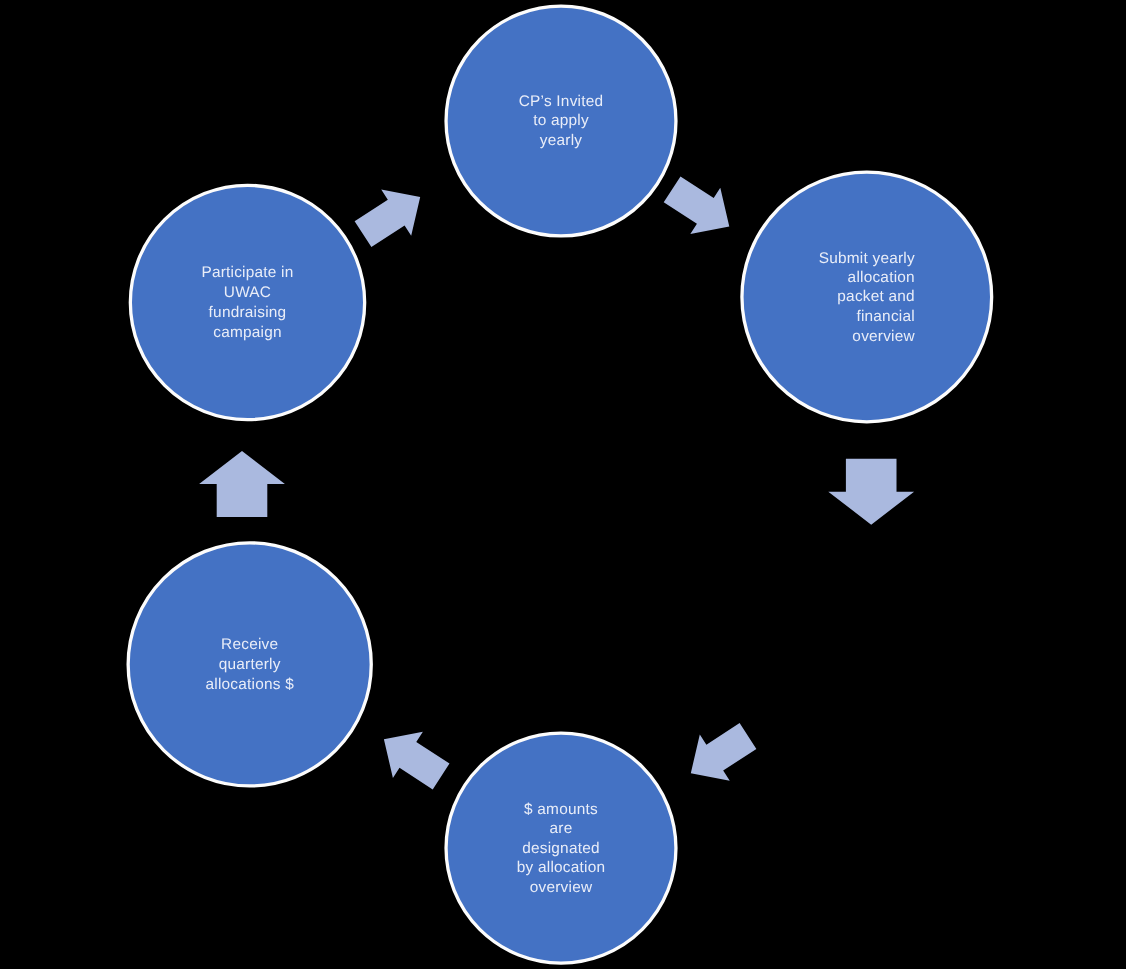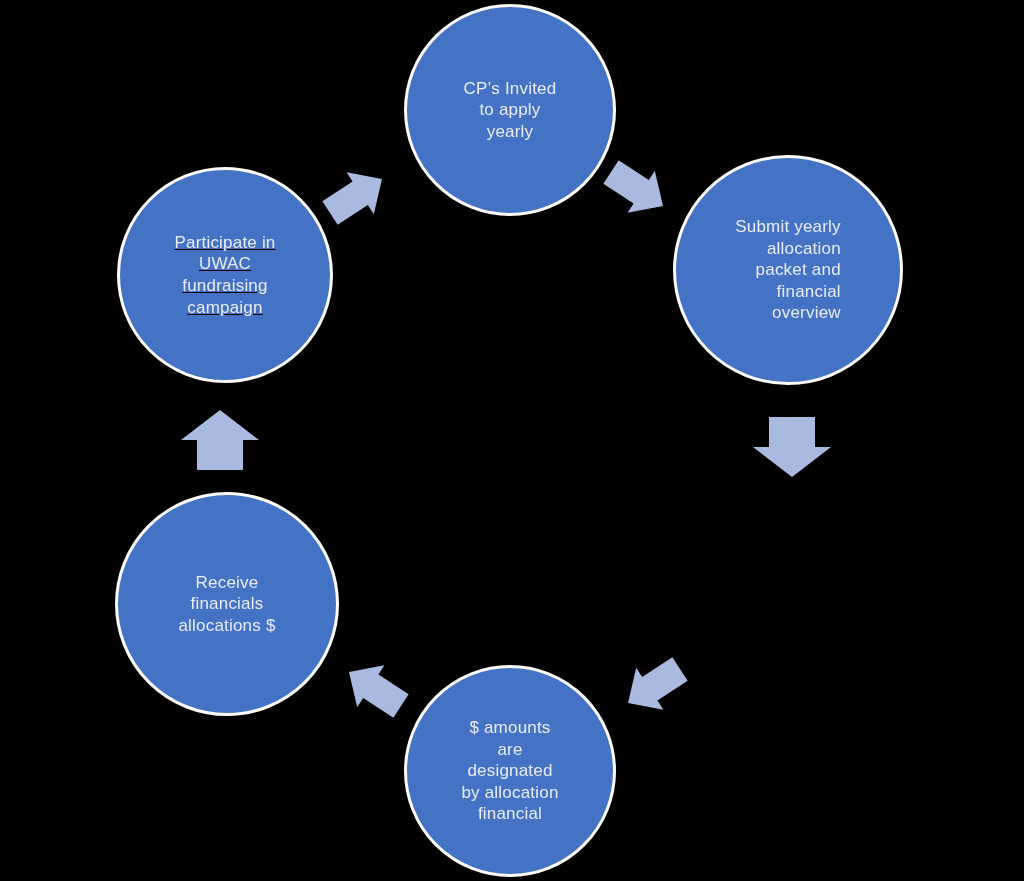--- a/index.html
+++ b/index.html
@@ -26,31 +26,31 @@
     border: 3px solid var(--node-border);
     display: flex;
     align-items: center;
     justify-content: center;
     text-align: center;
   }
   .node-label {
     display: block;
     white-space: pre-line;
     color: var(--node-text);
-    font-size: 17px;
+    font-size: 14px;
     line-height: 1.27;
     letter-spacing: 0.2px;
   }
   
   .node-top          { left: 404px; top:   4px; width: 212px; height: 212px; }
   .node-top-right    { left: 673px; top: 155px; width: 230px; height: 230px; text-align: right; }
   .node-bottom-right { left: 689px; top: 501px; width: 206px; height: 206px; }
   .node-bottom       { left: 404px; top: 665px; width: 212px; height: 212px; }
   .node-bottom-left  { left: 115px; top: 492px; width: 224px; height: 224px; }
-  .node-top-left     { left: 117px; top: 167px; width: 216px; height: 216px; text-decoration: underline; }
+  .node-top-left     { left: 117px; top: 167px; width: 216px; height: 216px; }
 
   .arrow {
     position: absolute;
     width: 110px;
     height: 100px;
     overflow: visible;
   }
   .arrow path { fill: var(--arrow-fill); }
   .arrow-1 { left: 301px; top: 146px; transform: rotate(-33deg); }
   .arrow-2 { left: 582px; top: 139px; transform: rotate(33deg); }
@@ -77,26 +77,26 @@
 financial
 overview</span>
   </div>
 
 
   <div class="node node-bottom">
     <span class="node-label">$ amounts
 are
 designated
 by allocation
-financial</span>
+overview</span>
   </div>
 
   <div class="node node-bottom-left">
     <span class="node-label">Receive
-financials
+quarterly
 allocations $</span>
   </div>
 
   <div class="node node-top-left">
     <span class="node-label">Participate in
 UWAC
 fundraising
 campaign</span>
   </div>
 

